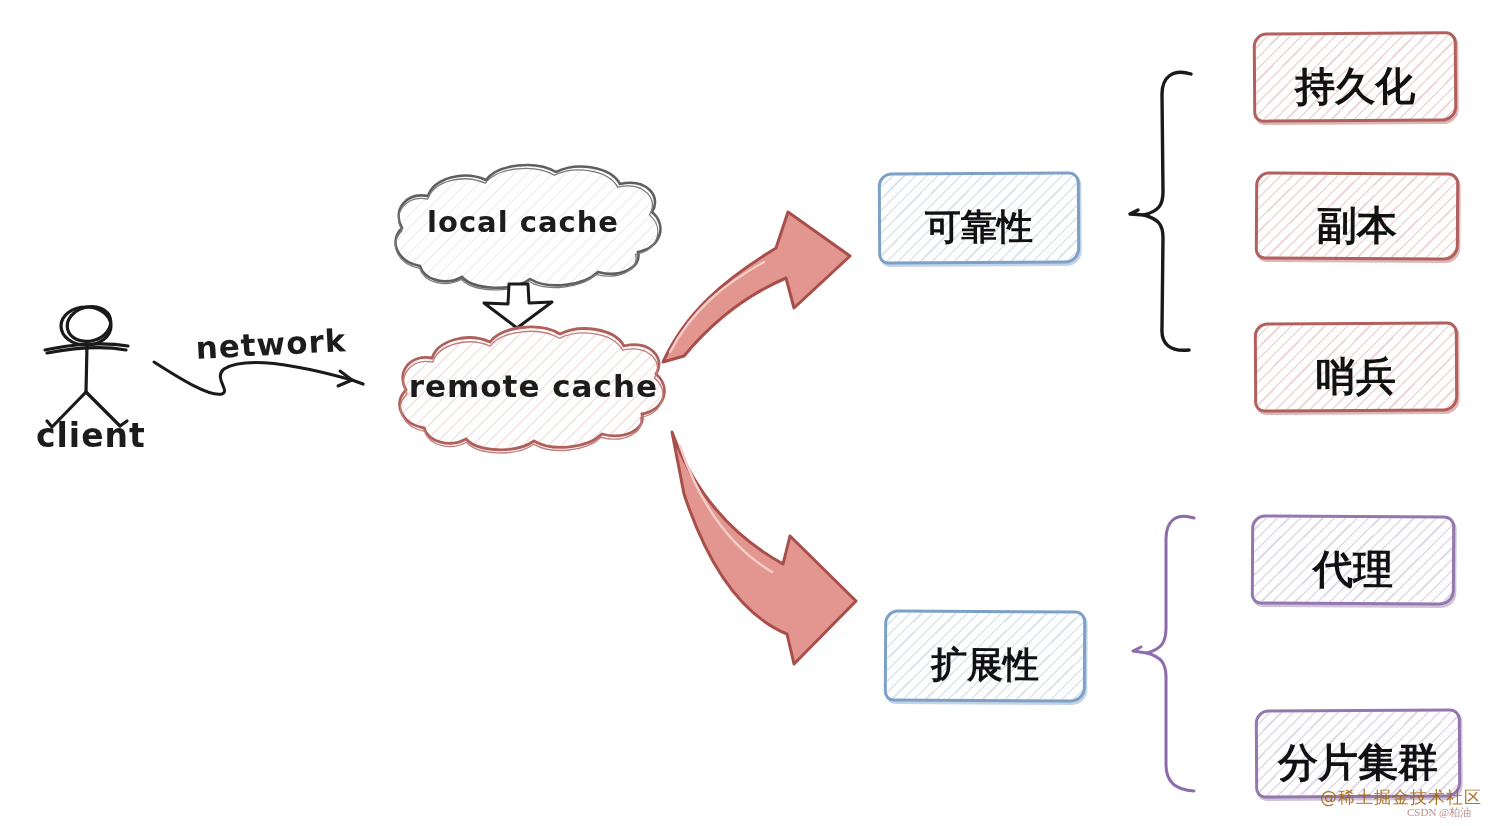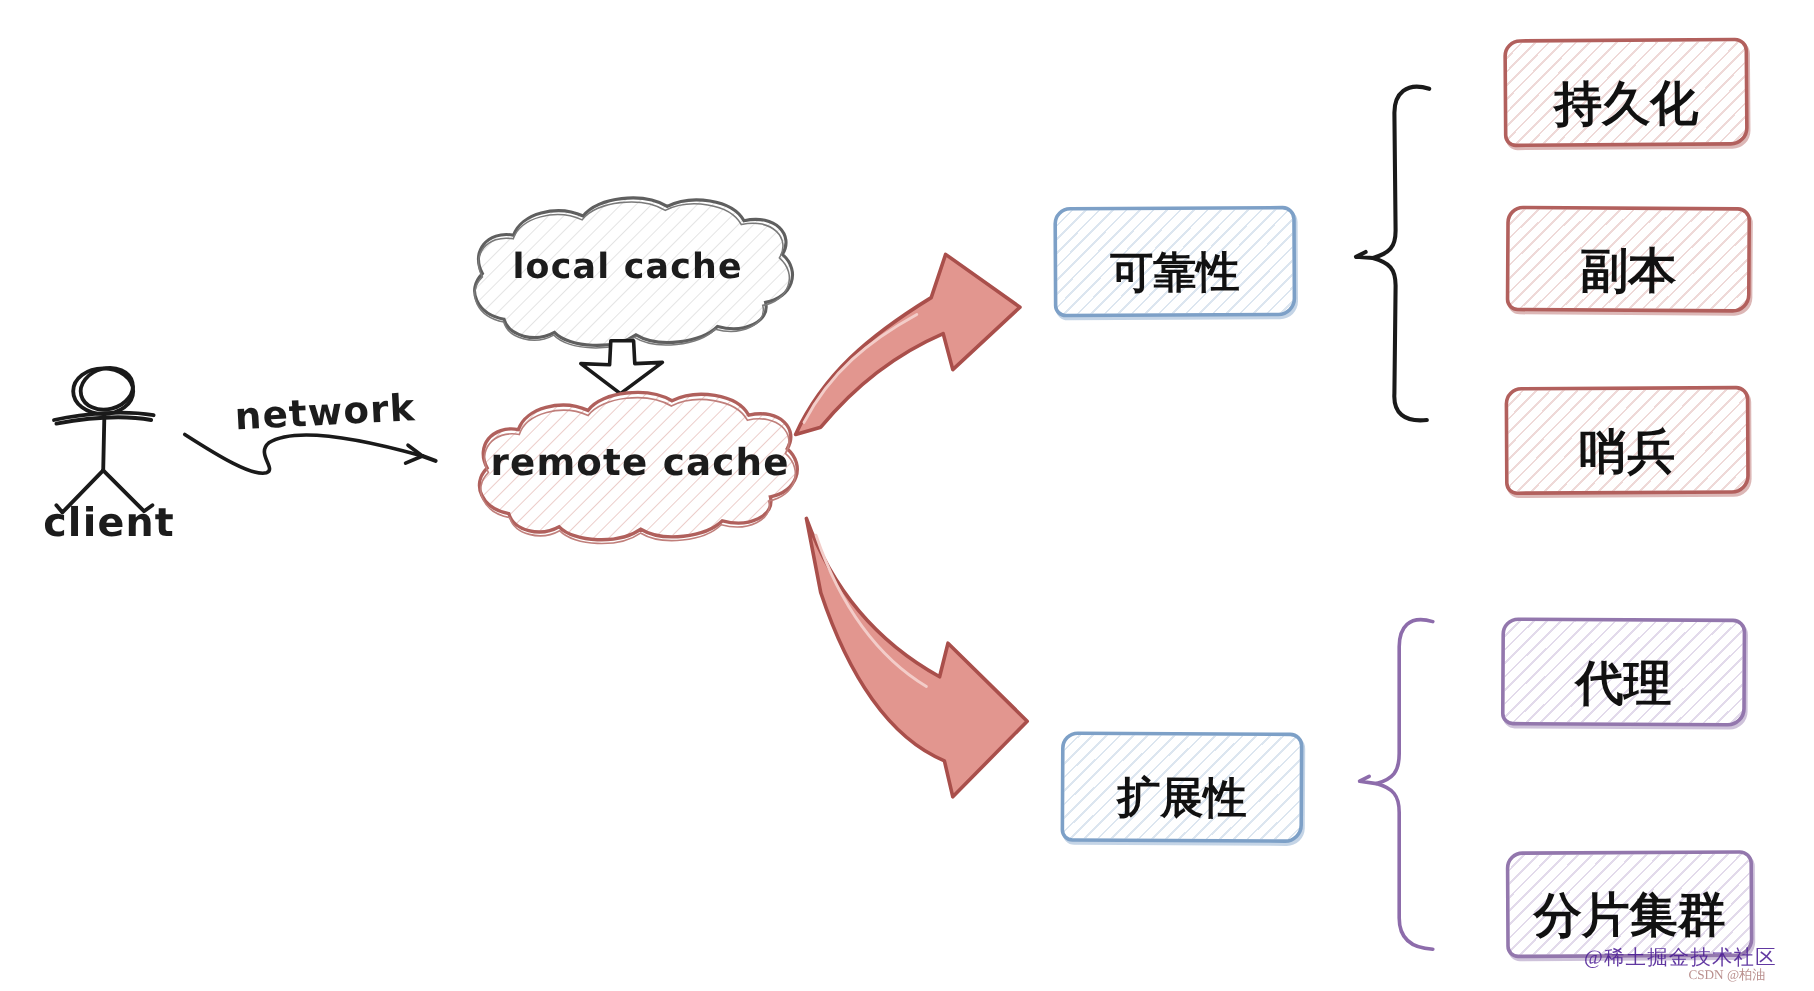--- a/index.html
+++ b/index.html
@@ -46,21 +46,21 @@
   }
   .box-reliability{left:878px;top:172px;width:196px;height:86px;transform:rotate(-.3deg);}
   .box-scalability{left:884px;top:610px;width:196px;height:86px;transform:rotate(.3deg);}
   .box-persistence{left:1253px;top:32px;width:198px;height:84px;transform:rotate(-.4deg);}
   .box-replica{left:1255px;top:172px;width:198px;height:82px;transform:rotate(.35deg);}
   .box-sentinel{left:1254px;top:322px;width:198px;height:84px;transform:rotate(-.3deg);}
   .box-proxy{left:1251px;top:515px;width:198px;height:84px;transform:rotate(.3deg);}
   .box-shard{left:1255px;top:709px;width:200px;height:83px;transform:rotate(-.3deg);}
 
   
-  .wm-juejin{left:1320px;top:786px;font-size:17px;color:#4c1d95;opacity:.88;letter-spacing:1px;white-space:nowrap;font-family:Liberation Serif, serif;}
+  .wm-juejin{left:1320px;top:786px;font-size:17px;color:#a16207;opacity:.88;letter-spacing:1px;white-space:nowrap;}
   .wm-csdn{left:1407px;top:805px;font-size:11px;color:#b98f8d;white-space:nowrap;font-family:Liberation Serif, serif;}
 </style>
 </head>
 <body>
 
 <div class="stage">
 
   <svg class="layer" viewBox="0 0 1512 826" aria-hidden="true">
     <defs>
       <pattern id="hatchGrey" patternUnits="userSpaceOnUse" width="9" height="9" patternTransform="rotate(45)">

